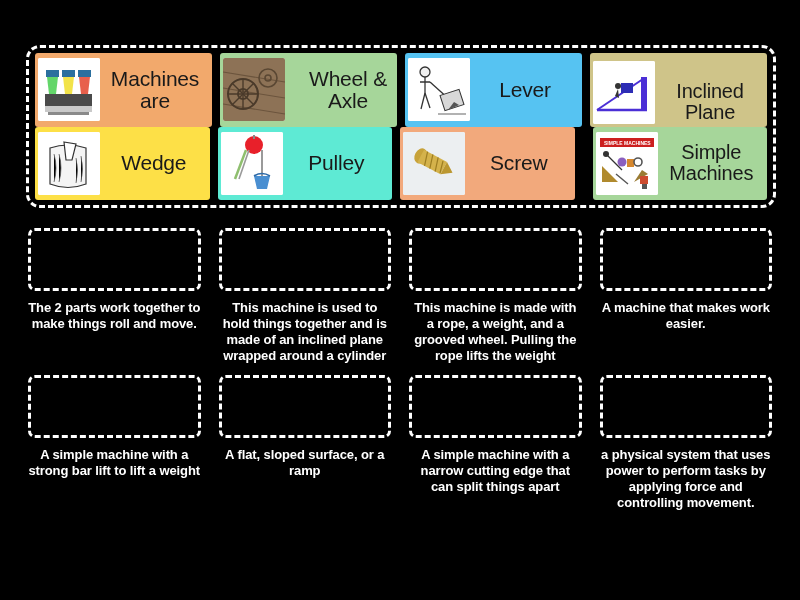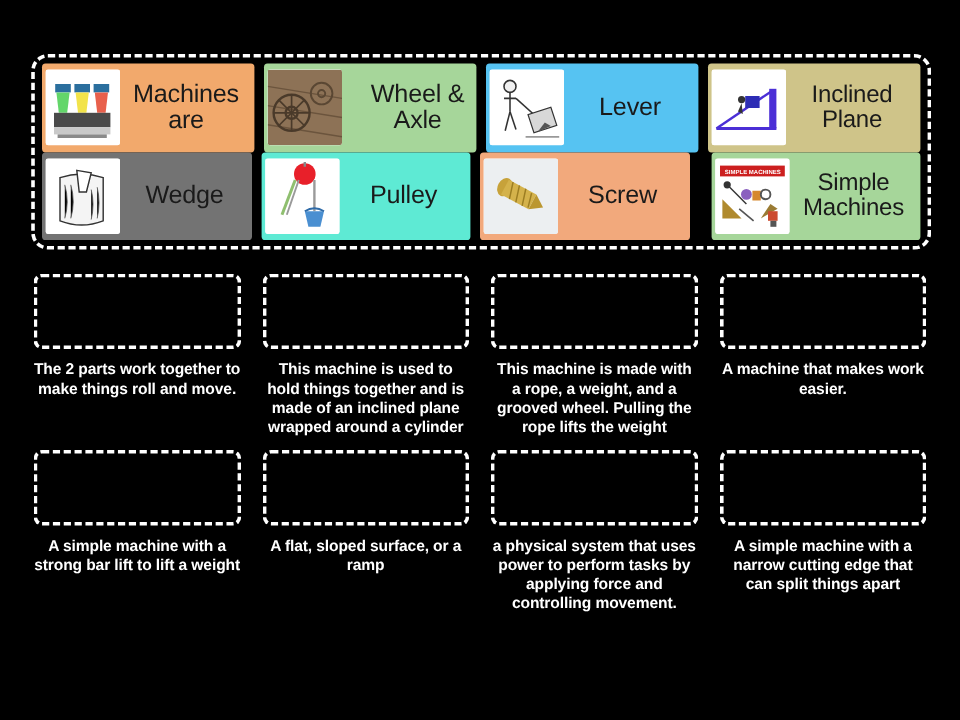--- a/index.html
+++ b/index.html
@@ -155,41 +155,41 @@
             <g>
               <rect x="34" y="34" width="20" height="16" transform="rotate(-18 44 42)" fill="#d8d8d8" stroke="#333" stroke-width="1"></rect>
               <path d="M40 52 l6 -8 l5 3 z" fill="#555"></path>
               <line x1="30" y1="56" x2="58" y2="56" stroke="#999" stroke-width="1.4"></line>
             </g>
           </svg>
         </span>
         <span class="card-label">Lever</span>
       </div>
 
-      <div class="term-card" style="background: rgb(207, 196, 137);">
+      <div class="term-card" style="background: rgb(207, 196, 137); align-items: flex-end;">
         <span class="card-thumb">
           <svg viewBox="0 0 62 63" aria-hidden="true">
             <rect x="0" y="0" width="62" height="63" fill="#ffffff"></rect>
             <line x1="4" y1="49" x2="50" y2="18" stroke="#4b2fd6" stroke-width="2"></line>
             <rect x="48" y="16" width="6" height="33" fill="#4b2fd6"></rect>
             <line x1="4" y1="49" x2="54" y2="49" stroke="#4b2fd6" stroke-width="2.5"></line>
             <g>
               <rect x="28" y="22" width="12" height="10" fill="#2d2db5"></rect>
               <circle cx="25" cy="25" r="3" fill="#333"></circle>
               <path d="M25 28 l-3 7 l4 2 z" fill="#333"></path>
             </g>
           </svg>
         </span>
         <span class="card-label tight">Inclined Plane</span>
       </div>
     </div>
 
     <div class="bank-row">
 
-      <div class="term-card" style="background: #737373; justify-content: flex-end;">
+      <div class="term-card" style="background: #fde047; justify-content: flex-end;">
         <span class="card-thumb">
           <svg viewBox="0 0 62 63" aria-hidden="true">
             <rect x="0" y="0" width="62" height="63" fill="#ffffff"></rect>
             <g stroke="#333" stroke-width="1.2" fill="#f4f4f4">
               <path d="M12 16 q18 -6 36 0 l0 36 q-18 7 -36 0 z"></path>
             </g>
             <path d="M26 10 l12 2 l-4 16 l-6 0 z" fill="#ffffff" stroke="#333" stroke-width="1.2"></path>
             <g stroke="#555" stroke-width="0.7">
               <path d="M16 22 q4 14 0 28"></path>
               <path d="M21 22 q4 14 0 28"></path>
@@ -289,22 +289,22 @@
       <div class="answer-text">A simple machine with a strong bar lift to lift a weight</div>
     </div>
 
     <div class="answer-cell">
       <div class="dropzone"></div>
       <div class="answer-text">A flat, sloped surface, or a ramp</div>
     </div>
 
     <div class="answer-cell">
       <div class="dropzone"></div>
+      <div class="answer-text">A simple machine with a narrow cutting edge that can split things apart</div>
+    </div>
+
+    <div class="answer-cell">
+      <div class="dropzone"></div>
       <div class="answer-text">a physical system that uses power to perform tasks by applying force and controlling movement.</div>
     </div>
-
-    <div class="answer-cell">
-      <div class="dropzone"></div>
-      <div class="answer-text">A simple machine with a narrow cutting edge that can split things apart</div>
-    </div>
   </div>
 
 </div>
 
 </body></html>

